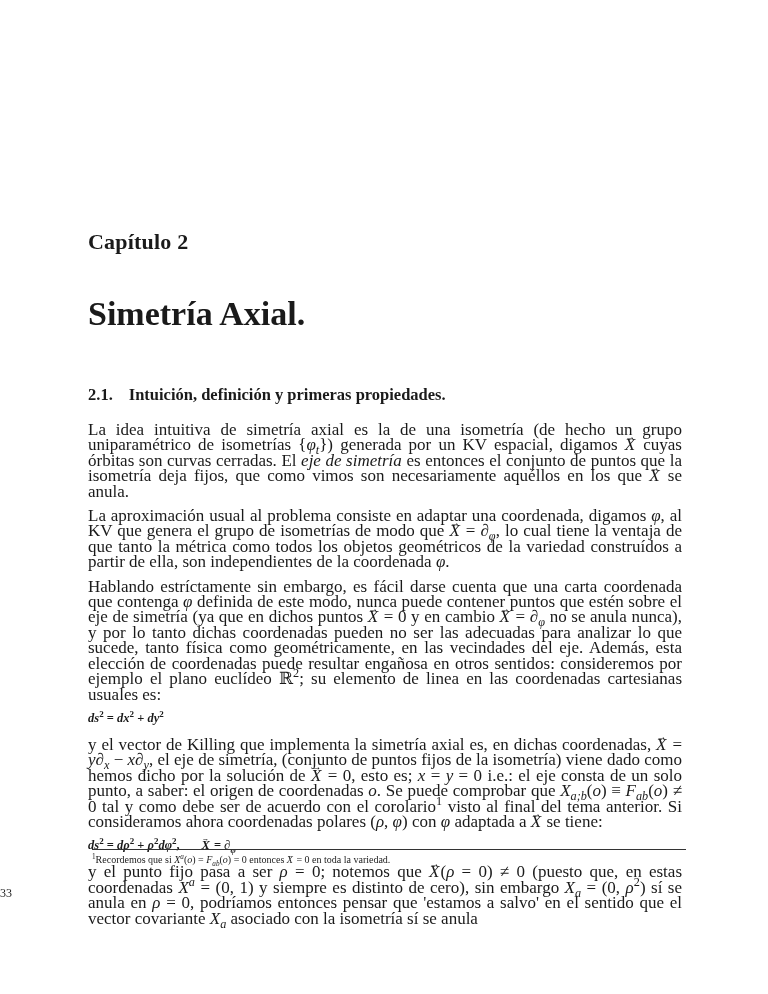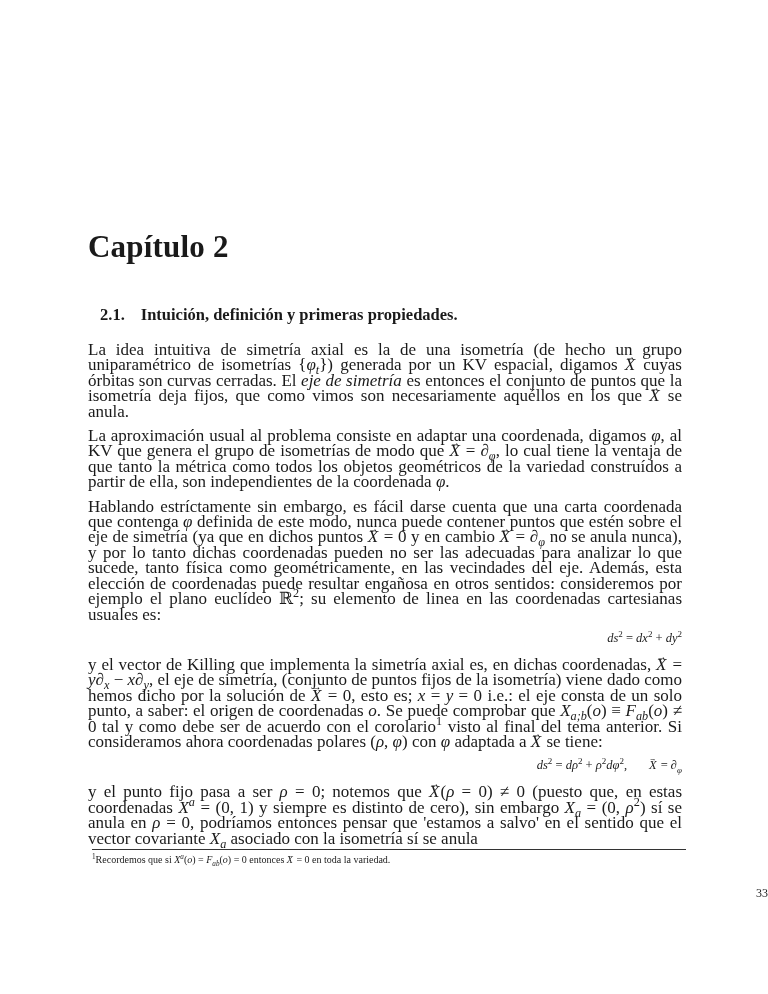--- a/index.html
+++ b/index.html
@@ -17,48 +17,49 @@
     overflow: hidden;
   }
   .content {
     position: absolute;
     left: 88px;
     top: 0;
     width: 594px;
   }
   .chapter-label {
     margin: 229px 0 40px 0;
-    font-size: 31px;
+    font-size: 22px;
     font-weight: bold;
     letter-spacing: 0.2px;
   }
   .chapter-title {
     margin: 0 0 52px 0;
     font-size: 34px;
     font-weight: bold;
   }
   .section-heading {
-    margin: 0 0 17px 12px;
+    margin: 0 0 17px 0;
     font-size: 16.5px;
     font-weight: bold;
   }
   .section-number {
     display: inline-block;
     margin-right: 16px;
   }
   .body-text p {
     margin: 0 0 9px 0;
     font-size: 17px;
     line-height: 15.4px;
     text-align: justify;
   }
   .equation {
     margin: 7px 0 11px 0;
     font-size: 12.5px;
-    text-align: right;
+    text-align: left;
+    font-weight: bold;
   }
   sub, sup {
     font-size: 0.72em;
     line-height: 0;
   }
   .vec {
     font-style: italic;
     position: relative;
     padding-right: 1px;
   }
@@ -85,33 +86,34 @@
     margin: 4px 0 0 0;
     font-size: 10px;
     line-height: 12.5px;
     text-align: justify;
   }
   .page-number {
     position: absolute;
     top: 886px;
     left: 0;
     width: 100%;
-    text-align: right;
+    text-align: left;
     font-size: 12px;
   }
 </style>
 </head>
 <body>
 
 <div class="page">
 
   <div class="content">
 
     <div class="chapter-label">Capítulo 2</div>
 
+    <div class="chapter-title">Simetría Axial.</div>
 
     <div class="section-heading">
       <span class="section-number">2.1.</span><span>Intuición, definición y primeras propiedades.</span>
     </div>
 
     <div class="body-text">
       <p>La idea intuitiva de simetría axial es la de una isometría (de hecho un grupo uniparamétrico de isometrías {<i>φ<sub>t</sub></i>}) generada por un KV espacial, digamos <i class="vec">X</i> cuyas órbitas son curvas cerradas. El <i>eje de simetría</i> es entonces el conjunto de puntos que la isometría deja fijos, que como vimos son necesariamente aquéllos en los que <i class="vec">X</i> se anula.</p>
 
       <p>La aproximación usual al problema consiste en adaptar una coordenada, digamos <i>φ</i>, al KV que genera el grupo de isometrías de modo que <i class="vec">X</i> = <i>∂<sub>φ</sub></i>, lo cual tiene la ventaja de que tanto la métrica como todos los objetos geométricos de la variedad construídos a partir de ella, son independientes de la coordenada <i>φ</i>.</p>
 

